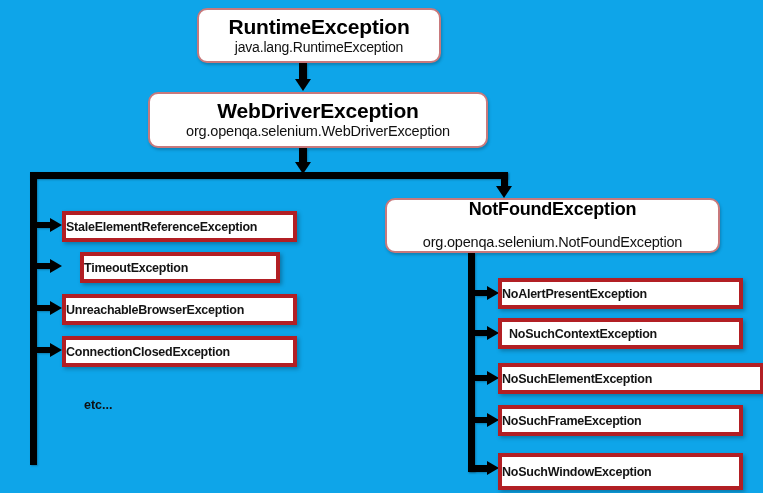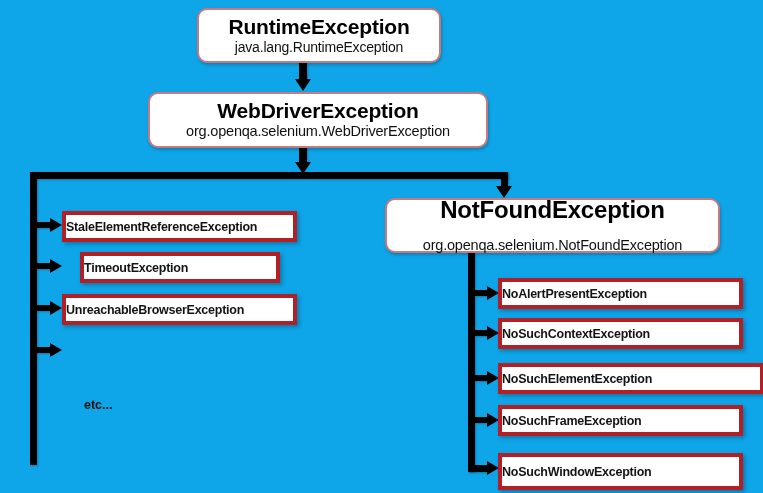--- a/index.html
+++ b/index.html
@@ -144,25 +144,28 @@
   </div>
 
   <div class="leaf-box" style="left:80px; top:252px; width:200px; height:31px;">
     <span class="leaf-label">TimeoutException</span>
   </div>
 
   <div class="leaf-box" style="left:62px; top:294px; width:235px; height:31px;">
     <span class="leaf-label">UnreachableBrowserException</span>
   </div>
 
+  <div class="leaf-box" style="left:62px; top:336px; width:235px; height:31px;">
+    <span class="leaf-label">ConnectionClosedException</span>
+  </div>
 
   <div class="etc-label" style="left:84px; top:398px;">etc...</div>
 
   <div class="parent-box" style="left:385px; top:198px; width:335px; height:55px;">
-    <div class="parent-title" style="font-size:24px;">NotFoundException</div>
+    <div class="parent-title" style="font-size:18px;">NotFoundException</div>
     <div class="parent-sub" style="font-size:14.5px; margin-top:16px;">org.openqa.selenium.NotFoundException</div>
   </div>
 
   <div class="vline soft" style="left:468px; top:253px; width:7px; height:219px;"></div>
 
   <div class="hline soft" style="left:475px; top:290px; width:13px; height:6px;"></div>
   <div class="arrow-right" style="left:487px; top:286px;"></div>
 
   <div class="hline soft" style="left:475px; top:330px; width:13px; height:6px;"></div>
   <div class="arrow-right" style="left:487px; top:326px;"></div>
@@ -173,21 +176,21 @@
   <div class="hline soft" style="left:475px; top:417px; width:13px; height:6px;"></div>
   <div class="arrow-right" style="left:487px; top:413px;"></div>
 
   <div class="hline soft" style="left:468px; top:465px; width:20px; height:7px;"></div>
   <div class="arrow-right" style="left:487px; top:461px;"></div>
 
   <div class="leaf-box" style="left:498px; top:278px; width:245px; height:31px;">
     <span class="leaf-label">NoAlertPresentException</span>
   </div>
 
-  <div class="leaf-box" style="left:498px; top:318px; width:245px; height:31px;">
+  <div class="leaf-box" style="left:498px; top:318px; width:245px; height:31px;padding-left:7px;">
     <span class="leaf-label">NoSuchContextException</span>
   </div>
 
   <div class="leaf-box" style="left:498px; top:363px; width:266px; height:31px;">
     <span class="leaf-label">NoSuchElementException</span>
   </div>
 
   <div class="leaf-box" style="left:498px; top:405px; width:245px; height:31px;">
     <span class="leaf-label">NoSuchFrameException</span>
   </div>

